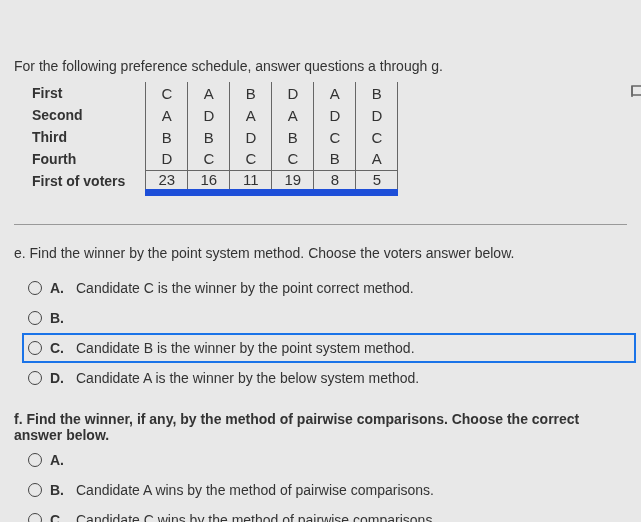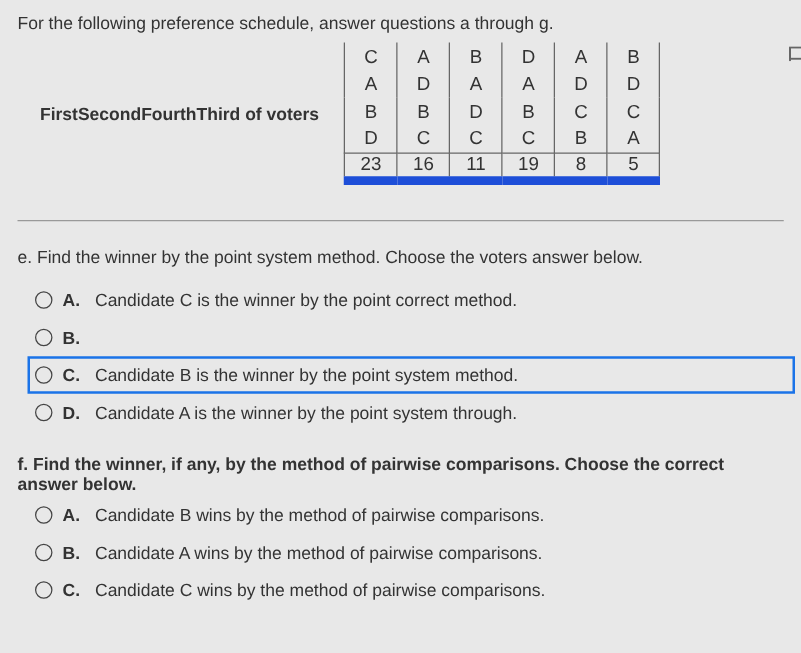--- a/index.html
+++ b/index.html
@@ -6,23 +6,23 @@
     body {
       font-family: Arial, sans-serif;
       background: #e8e8e8;
       width: 641px;
       height: 522px;
       padding: 10px 14px;
       color: #333;
       font-size: 14px;
       overflow: hidden;
     }
-    .instruction { margin-bottom: 8px; color: #333; }
+    .instruction { margin-bottom: 8px; color: #333; margin-top: 48px; }
     .schedule-wrap { display: flex; gap: 20px; margin-bottom: 20px; position: relative; }
-    .row-labels { display: flex; flex-direction: row; padding-left: 18px; align-items: center; }
+    .row-labels { display: flex; flex-direction: column; padding-left: 18px; }
     .row-labels div { height: 22px; line-height: 22px; font-weight: bold; }
     table.pref { border-collapse: collapse; }
     table.pref td {
       border-left: 1px solid #666;
       border-right: 1px solid #666;
       width: 42px; height: 22px;
       text-align: center;
       font-size: 15px;
     }
     table.pref tr:nth-child(4) td { border-bottom: 1px solid #666; }
@@ -51,22 +51,23 @@
   </style>
 </head>
 <body>
 
 <div class="instruction">For the following preference schedule, answer questions a through g.</div>
 
 <div class="schedule-wrap">
   <div class="row-labels">
     <div>First</div>
     <div>Second</div>
+    <div>Third</div>
     <div>Fourth</div>
-    <div>Third of voters</div>
+    <div>First of voters</div>
   </div>
   <table class="pref">
     <tbody>
         <tr>
       <td>C</td>
       <td>A</td>
       <td>B</td>
       <td>D</td>
       <td>A</td>
       <td>B</td>
@@ -127,30 +128,29 @@
     <span class="opt-label">B.</span>
   </div>
   <div class="option selected-box">
     <span class="radio"></span>
     <span class="opt-label">C.</span>
     <span>Candidate B is the winner by the point system method.</span>
   </div>
   <div class="option">
     <span class="radio"></span>
     <span class="opt-label">D.</span>
-    <span>Candidate A is the winner by the point system through.</span>
+    <span>Candidate A is the winner by the below system method.</span>
   </div>
 </div>
 
 <div class="question subq">f. Find the winner, if any, by the method of pairwise comparisons. Choose the correct answer below.</div>
 <div class="options">
   <div class="option">
     <span class="radio"></span>
     <span class="opt-label">A.</span>
-    <span>Candidate B wins by the method of pairwise comparisons.</span>
   </div>
   <div class="option">
     <span class="radio"></span>
     <span class="opt-label">B.</span>
     <span>Candidate A wins by the method of pairwise comparisons.</span>
   </div>
   <div class="option">
     <span class="radio"></span>
     <span class="opt-label">C.</span>
     <span>Candidate C wins by the method of pairwise comparisons.</span>

